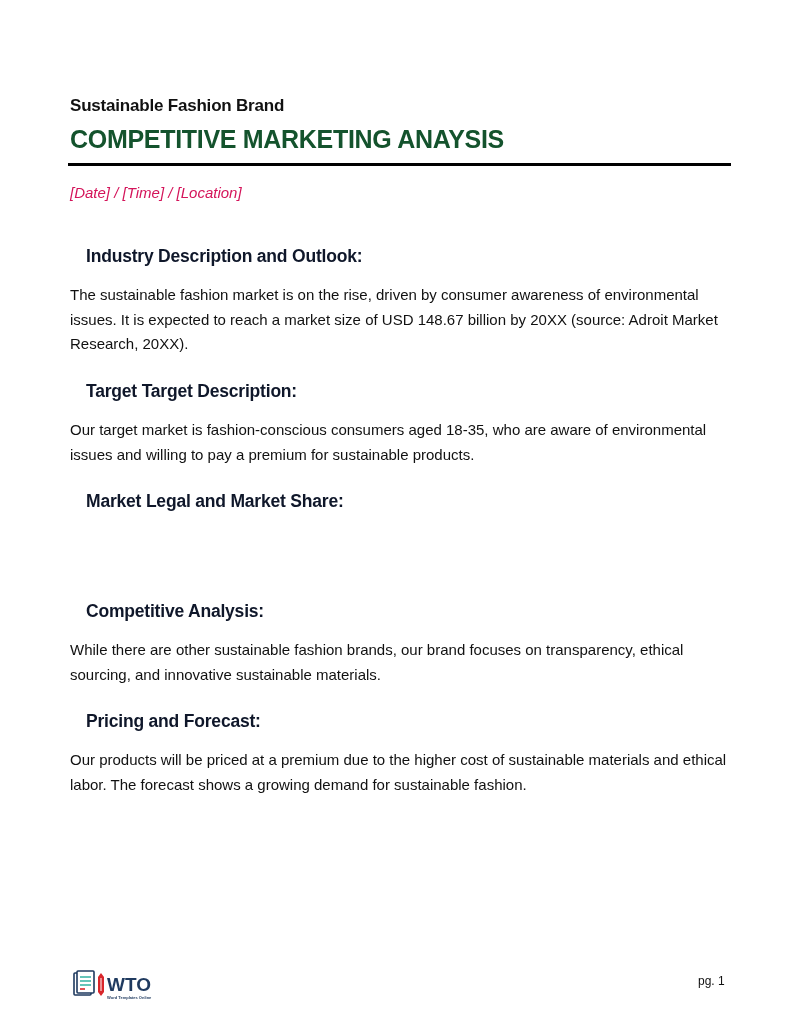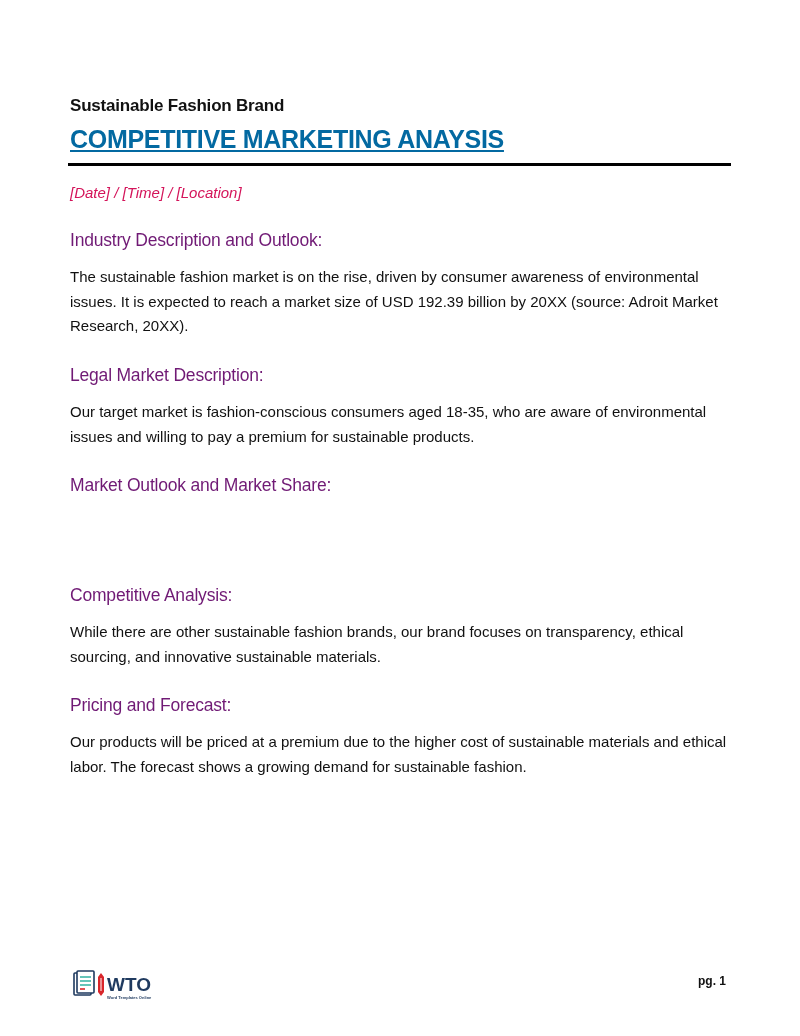--- a/index.html
+++ b/index.html
@@ -28,23 +28,22 @@
       font-weight: bold;
       color: #111;
       letter-spacing: -0.2px;
     }
     .title {
       position: absolute;
       left: 70px;
       top: 125px;
       font-size: 25px;
       font-weight: bold;
-      color: #0369a1;
+      color: #14532d;
       letter-spacing: -0.3px;
-      text-decoration: underline;
     }
     .rule {
       position: absolute;
       left: 68px;
       top: 163px;
       width: 663px;
       height: 3px;
       background: #000;
     }
     .meta {
@@ -54,24 +53,24 @@
       font-size: 15px;
       color: #d4145a;
       font-style: italic;
     }
     .section {
       position: absolute;
       left: 70px;
       width: 660px;
     }
     .section h2 {
-      margin: 0;
+      margin: 16px;
       font-size: 17.5px;
-      font-weight: normal;
-      color: #701a75;
+      font-weight: bold;
+      color: #0f172a;
       letter-spacing: -0.2px;
     }
     .section p {
       margin: 14px 0 0 0;
       font-size: 15px;
       line-height: 24.5px;
       color: #111;
     }
     .footer-logo {
       position: absolute;
@@ -79,46 +78,46 @@
       top: 970px;
       width: 90px;
       height: 32px;
       text-align: right;
     }
     .pg {
       position: absolute;
       left: 698px;
       top: 974px;
       font-size: 12px;
-      font-weight: bold;
+      font-weight: normal;
       color: #111;
     }
   </style>
 </head>
 <body>
 
 <div class="page">
 
   <div class="brand">Sustainable Fashion Brand</div>
   <div class="title">COMPETITIVE MARKETING ANAYSIS</div>
   <div class="rule"></div>
   <div class="meta">[Date] / [Time] / [Location]</div>
 
   <div class="section" style="top:230px;">
     <h2>Industry Description and Outlook:</h2>
-    <p>The sustainable fashion market is on the rise, driven by consumer awareness of environmental issues. It is expected to reach a market size of USD 192.39 billion by 20XX (source: Adroit Market Research, 20XX).</p>
+    <p>The sustainable fashion market is on the rise, driven by consumer awareness of environmental issues. It is expected to reach a market size of USD 148.67 billion by 20XX (source: Adroit Market Research, 20XX).</p>
   </div>
 
   <div class="section" style="top:365px;">
-    <h2>Legal Market Description:</h2>
+    <h2>Target Target Description:</h2>
     <p>Our target market is fashion-conscious consumers aged 18-35, who are aware of environmental issues and willing to pay a premium for sustainable products.</p>
   </div>
 
   <div class="section" style="top:475px;">
-    <h2>Market Outlook and Market Share:</h2>
+    <h2>Market Legal and Market Share:</h2>
   </div>
 
   <div class="section" style="top:695px;">
     <h2>Pricing and Forecast:</h2>
     <p>Our products will be priced at a premium due to the higher cost of sustainable materials and ethical labor. The forecast shows a growing demand for sustainable fashion.</p>
   </div>
 
   <div class="section" style="top:585px;">
     <h2>Competitive Analysis:</h2>
     <p>While there are other sustainable fashion brands, our brand focuses on transparency, ethical sourcing, and innovative sustainable materials.</p>

